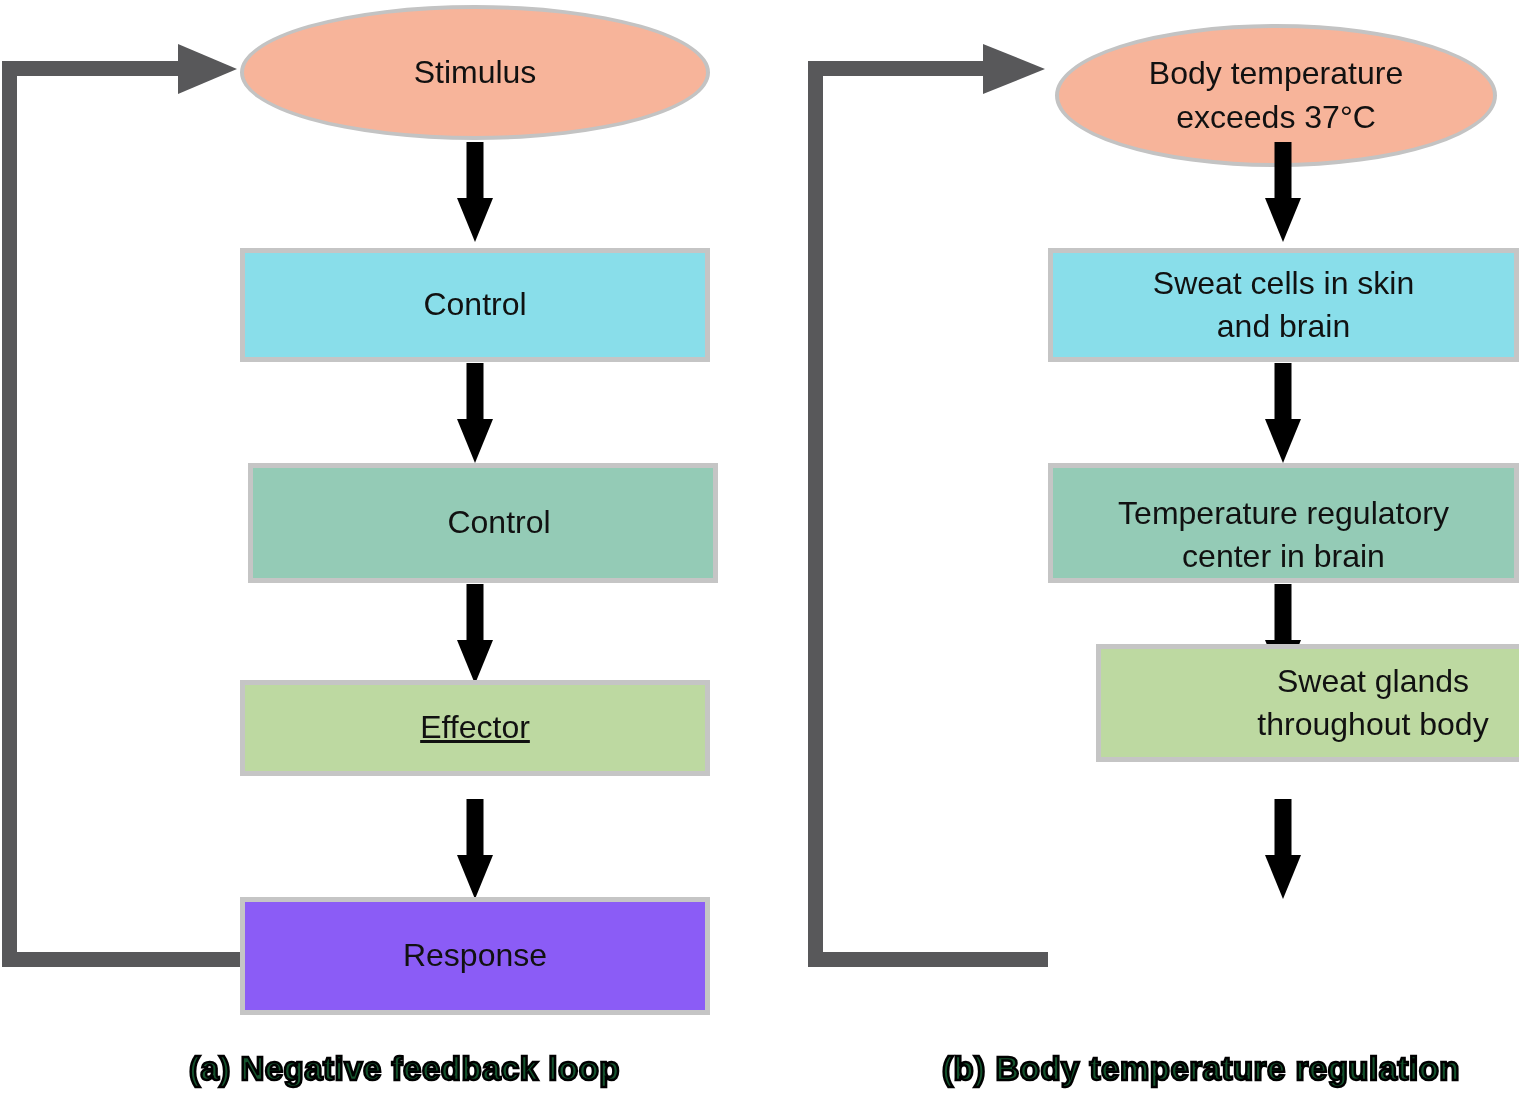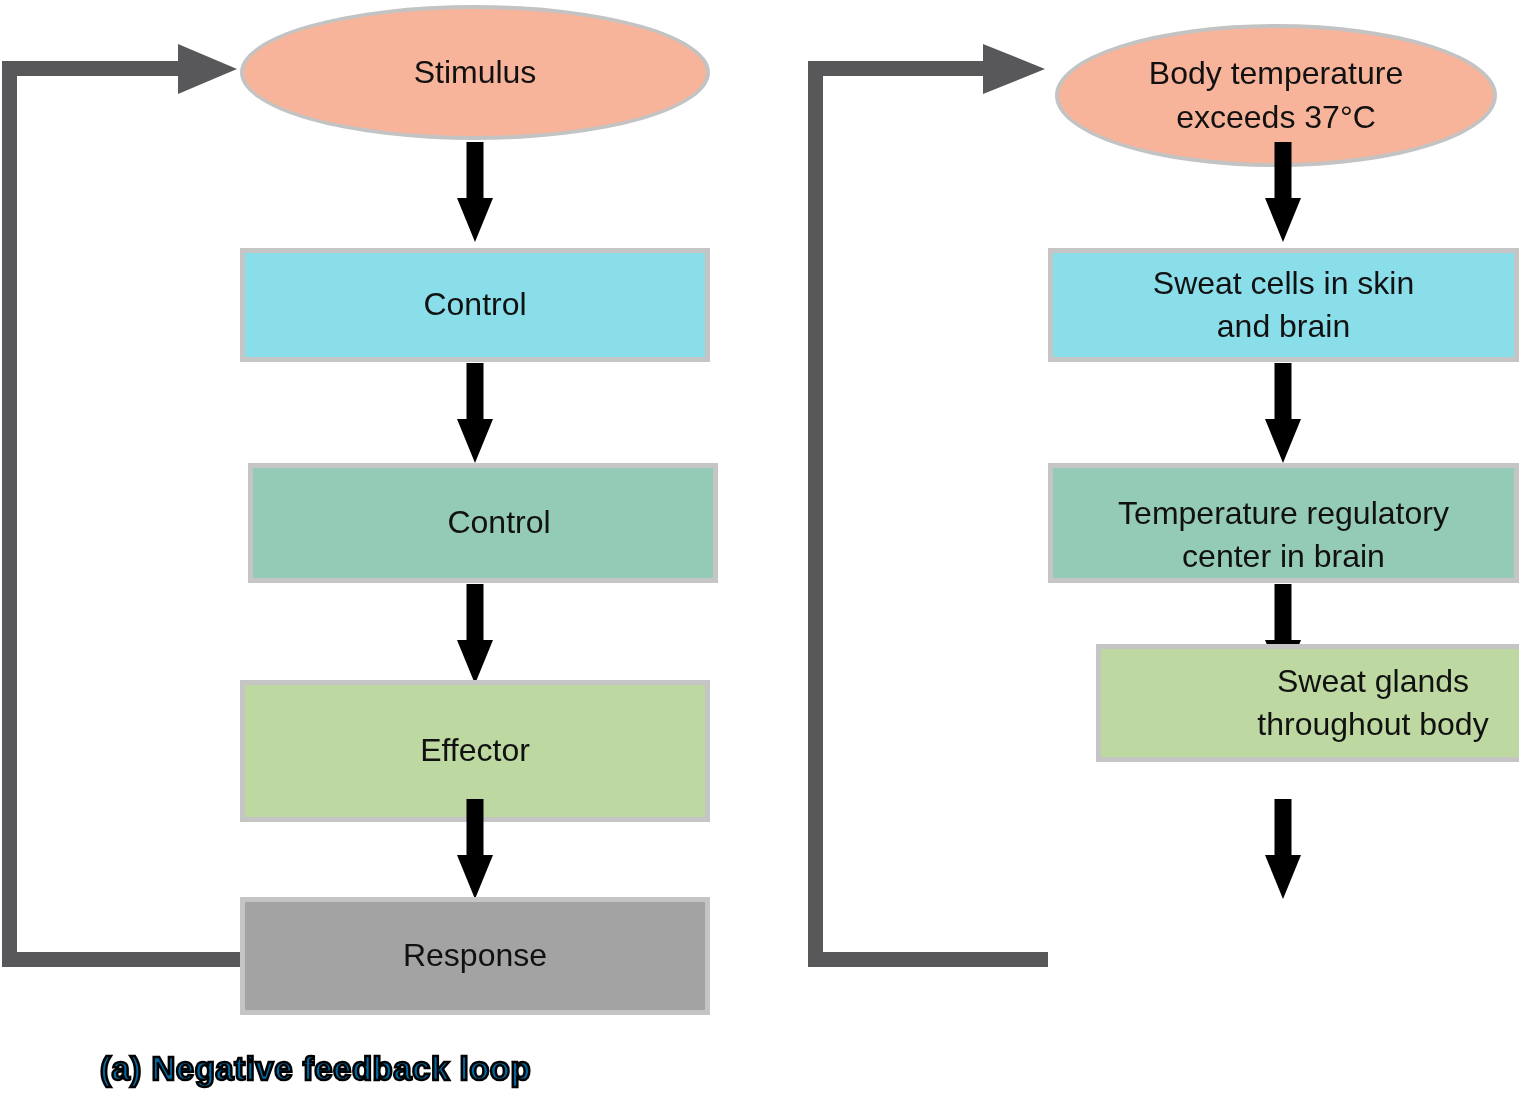--- a/index.html
+++ b/index.html
@@ -50,54 +50,54 @@
     background: #f7b49a;
   }
   .rect {
     border: 5px solid #c5c5c5;
   }
 
   
   .a .ellipse   { left: 240px; top: 5px;   width: 470px; height: 135px; }
   .a .box-0     { left: 240px; top: 248px; width: 470px; height: 114px; }
   .a .box-1     { left: 248px; top: 463px; width: 470px; height: 120px; padding-left: 32px; }
-  .a .box-2     { left: 240px; top: 680px; width: 470px; height: 142px; }
+  .a .box-2     { left: 240px; top: 680px; width: 470px; height: 96px; text-decoration: underline; }
   .a .box-3     { left: 240px; top: 897px; width: 470px; height: 118px; }
   .a .flow-arrow { left: 455px; }
 
   
   .b .ellipse   { left: 295px; top: 0px;   width: 442px; height: 143px; margin-top: 24px; }
   .b .box-0     { left: 288px; top: 248px; width: 471px; height: 114px; }
   .b .box-1     { left: 288px; top: 463px; width: 471px; height: 120px; align-items: flex-end; }
   .b .box-2     { left: 288px; top: 644px; width: 554px; height: 118px; margin-left: 48px; }
   .b .box-3     { left: 288px; top: 897px; width: 471px; height: 118px; }
   .b .flow-arrow { left: 503px; }
 
   .fill-sensor   { background: #89deea; }
   .fill-control  { background: #94cbb6; }
   .fill-effector { background: #bdd9a1; }
-  .fill-response { background: #a3a3a3; }
+  .fill-response { background: #8b5cf6; }
 
   .flow-arrow {
     position: absolute;
     width: 40px;
     height: 100px;
   }
   .fa-0 { top: 142px; }
   .fa-1 { top: 363px; }
   .fa-2 { top: 584px; }
   .fa-3 { top: 799px; }
 
   .caption {
     position: absolute;
     top: 1050px;
-    text-align: left;
+    text-align: right;
     font-size: 33px;
     font-weight: 900;
-    color: #0369a1;
+    color: #14532d;
     -webkit-text-stroke: 2.5px #000000;
     letter-spacing: 0.5px;
   }
   .a .caption { left: 100px; width: 520px; }
   .b .caption { left: 120px; width: 580px; }
 </style>
 </head>
 <body>
 
 <div class="canvas">
@@ -193,15 +193,16 @@
       <span>Sweat glands
 throughout body</span>
     </div>
 
     <svg class="flow-arrow fa-3" viewBox="0 0 40 100">
       <rect x="11.5" y="0" width="17" height="62" fill="#000"></rect>
       <polygon points="2,56 38,56 20,100" fill="#000"></polygon>
     </svg>
 
 
+    <div class="caption">(b) Body temperature regulation</div>
   </div>
 
 </div>
 
 </body></html>

